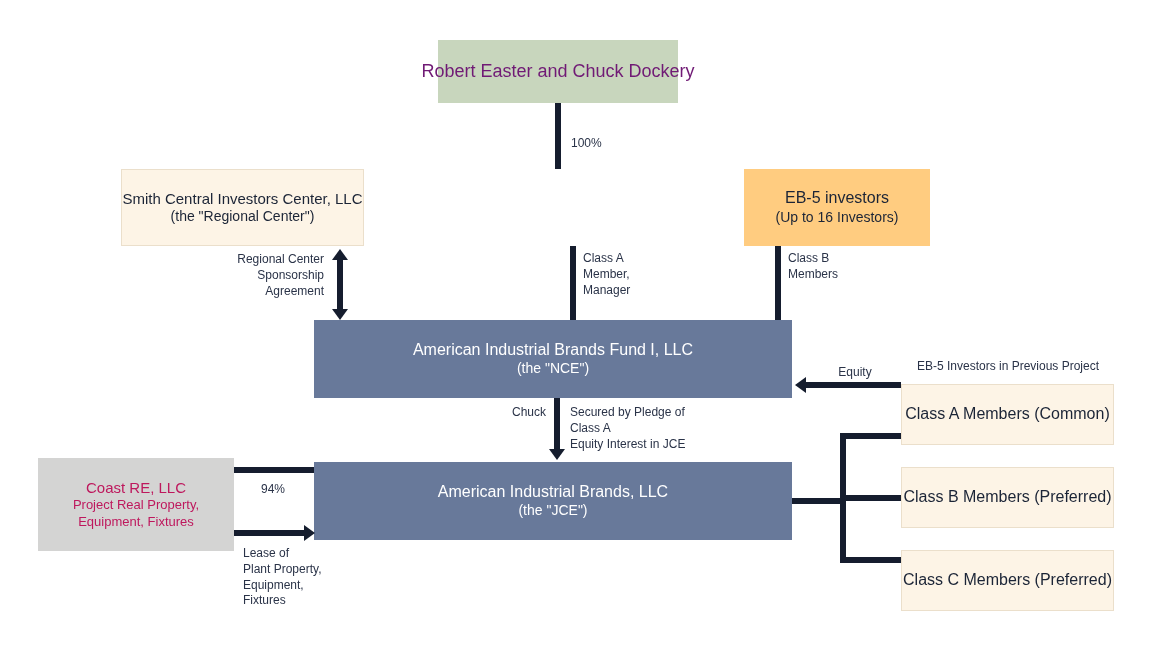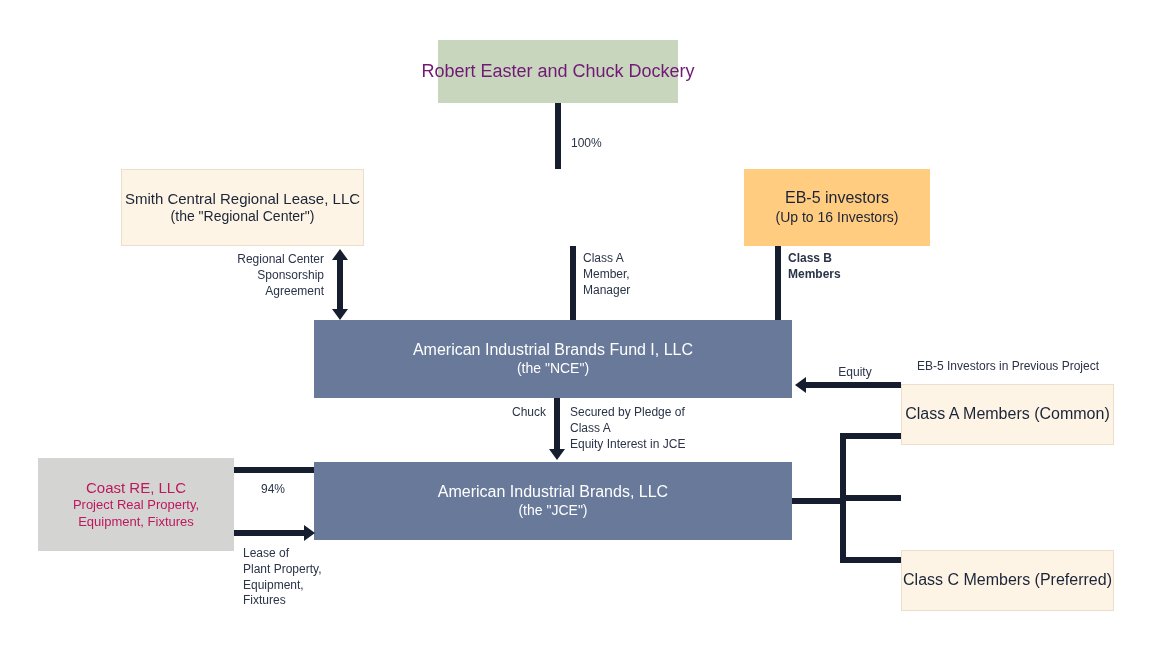--- a/index.html
+++ b/index.html
@@ -120,21 +120,21 @@
 </head>
 <body>
 
 <div id="diagram">
 
   <div class="box box-green t-18" style="left:438px; top:40px; width:240px; height:63px;">
     <span class="title">Robert Easter and Chuck Dockery</span>
   </div>
 
   <div class="box box-cream t-15" style="left:121px; top:169px; width:243px; height:77px;">
-    <span class="title">Smith Central Regional Lease, LLC</span>
+    <span class="title">Smith Central Investors Center, LLC</span>
     <span class="sub">(the "Regional Center")</span>
   </div>
 
 
   <div class="box box-orange t-16" style="left:744px; top:169px; width:186px; height:77px;">
     <span class="title">EB-5 investors</span>
     <span class="sub">(Up to 16 Investors)</span>
   </div>
 
   <div class="box box-slate t-16" style="left:314px; top:320px; width:478px; height:78px;">
@@ -150,20 +150,23 @@
   <div class="box box-gray t-14" style="left:38px; top:458px; width:196px; height:93px;">
     <span class="title">Coast RE, LLC</span>
     <span class="sub">Project Real Property,</span>
     <span class="sub">Equipment, Fixtures</span>
   </div>
 
   <div class="box box-cream t-16" style="left:901px; top:384px; width:213px; height:61px;">
     <span class="title">Class A Members (Common)</span>
   </div>
 
+  <div class="box box-cream t-16" style="left:901px; top:467px; width:213px; height:61px;">
+    <span class="title">Class B Members (Preferred)</span>
+  </div>
 
   <div class="box box-cream t-16" style="left:901px; top:550px; width:213px; height:61px;">
     <span class="title">Class C Members (Preferred)</span>
   </div>
 
   <div class="conn conn-v" style="left:555px; top:103px; height:66px;"></div>
 
   <div class="arrow arrow-up" style="left:332px; top:249px;"></div>
   <div class="conn conn-v" style="left:337px; top:258px; height:51px;"></div>
   <div class="arrow arrow-down" style="left:332px; top:309px;"></div>
@@ -196,21 +199,21 @@
   <div class="lbl lbl-left" style="left:571px; top:136px;">100%</div>
 
   <div class="lbl lbl-right" style="left:200px; top:252px; width:124px;">Regional Center
 Sponsorship
 Agreement</div>
 
   <div class="lbl lbl-left" style="left:583px; top:251px;">Class A
 Member,
 Manager</div>
 
-  <div class="lbl lbl-left" style="left:788px; top:251px;font-weight:bold;">Class B
+  <div class="lbl lbl-left" style="left:788px; top:251px;">Class B
 Members</div>
 
   <div class="lbl lbl-right" style="left:498px; top:405px; width:48px;">Chuck</div>
 
   <div class="lbl lbl-left" style="left:570px; top:405px;">Secured by Pledge of
 Class A
 Equity Interest in JCE</div>
 
   <div class="lbl lbl-center" style="left:820px; top:365px; width:70px;">Equity</div>
 

